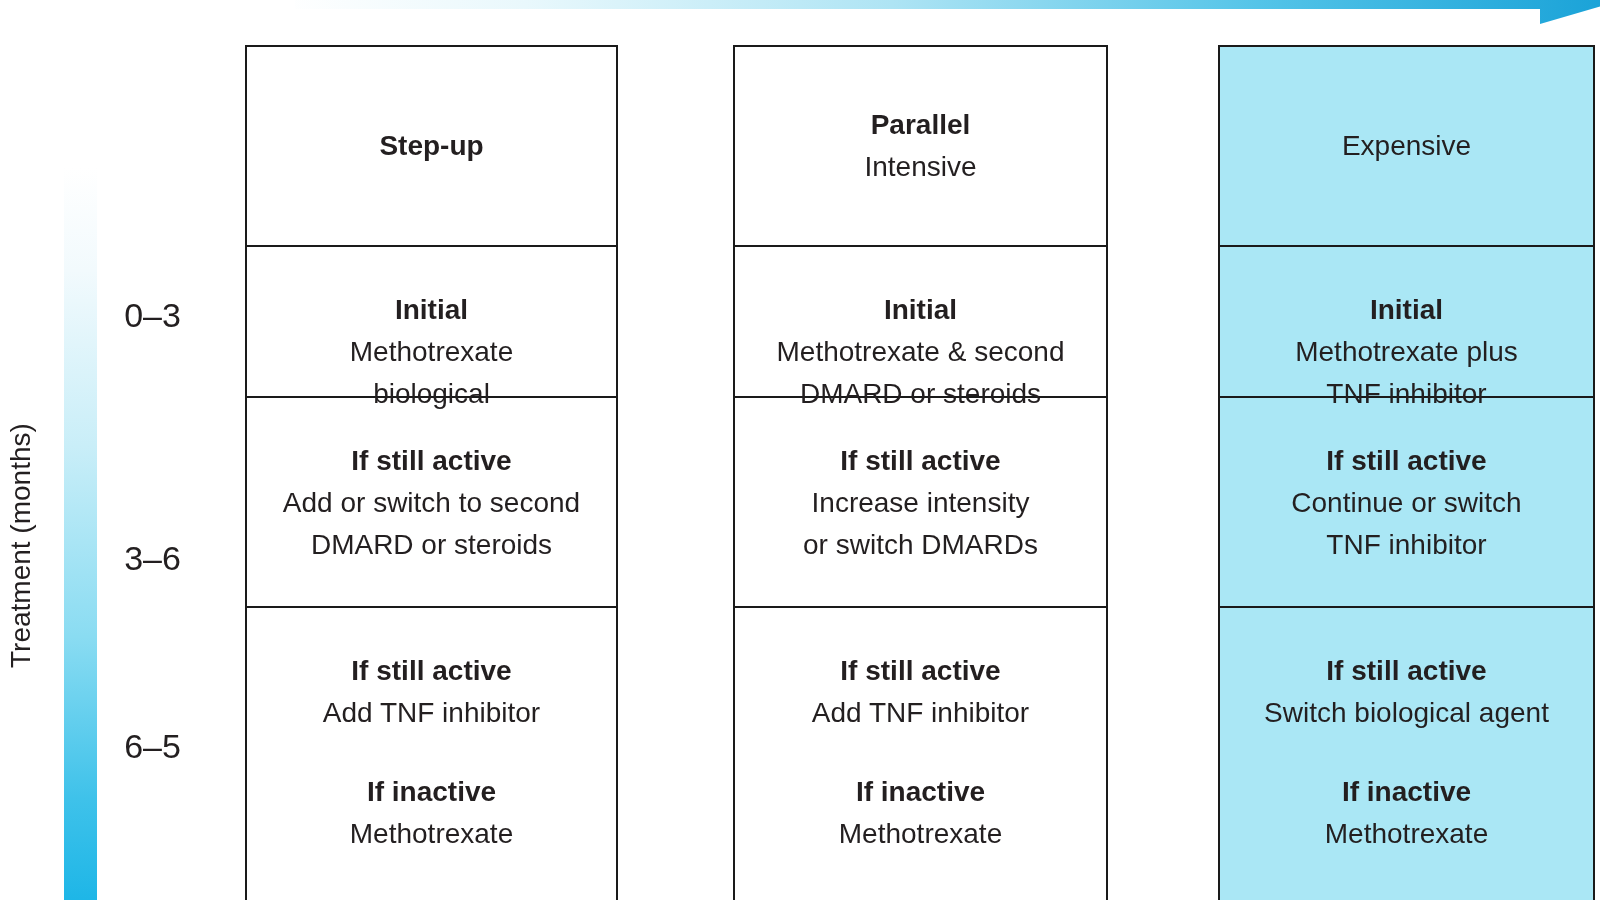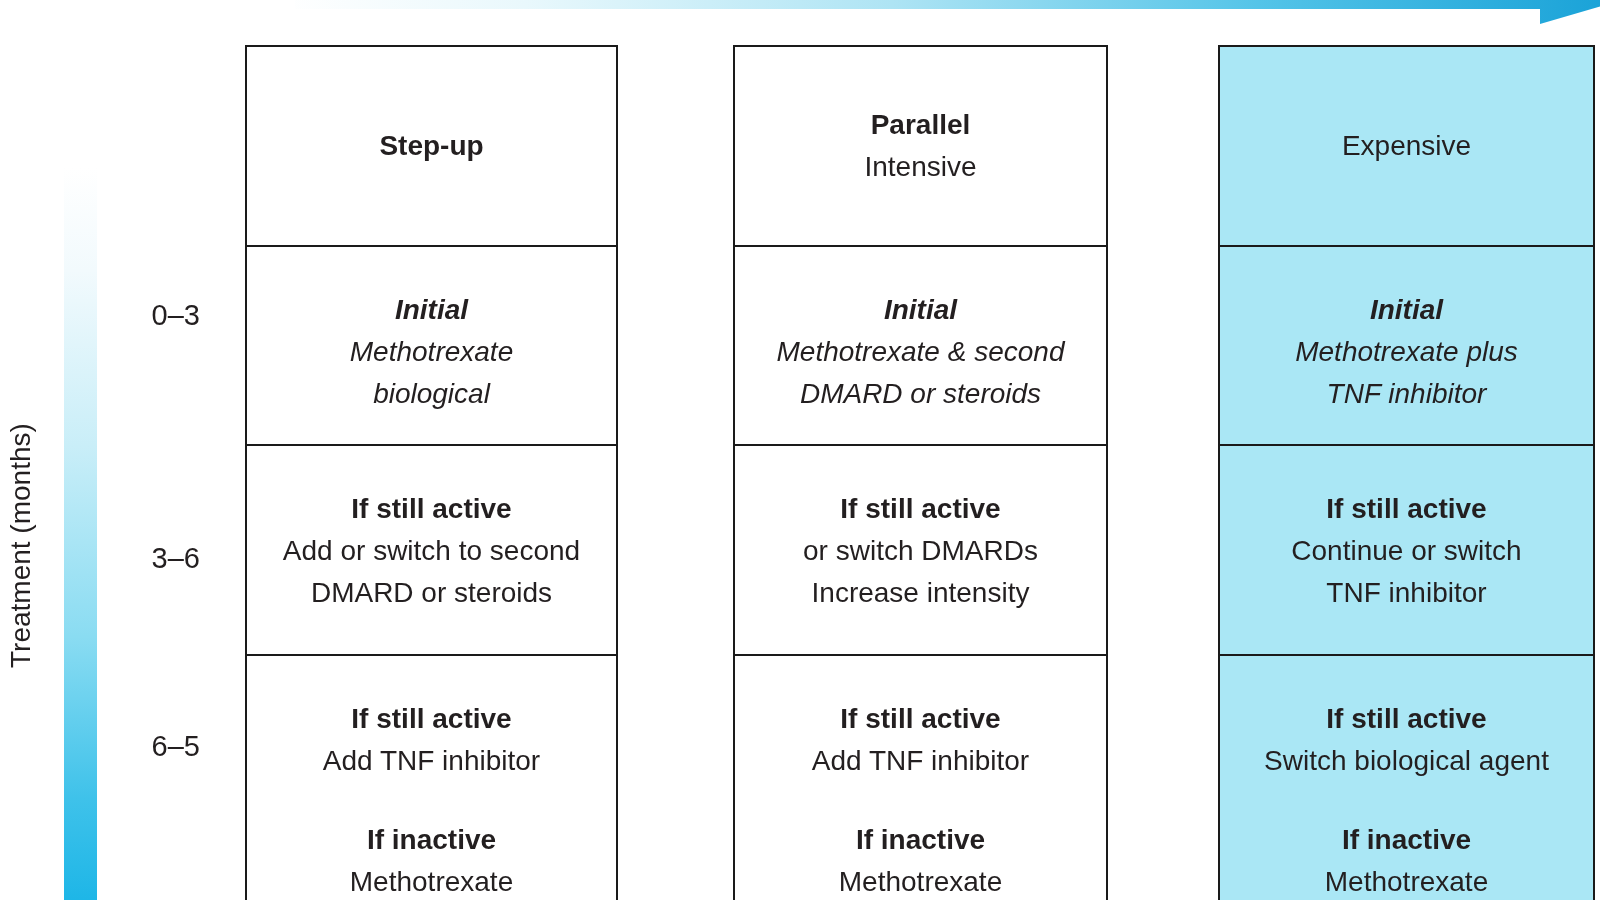--- a/index.html
+++ b/index.html
@@ -22,42 +22,42 @@
 
   
   .axis-label{
     position:absolute;left:4px;top:668px;
     transform:rotate(-90deg);transform-origin:0 0;
     font-size:28px;line-height:34px;white-space:nowrap;
   }
 
   
   .time-label{
-    position:absolute;left:105px;width:95px;text-align:right;
-    font-size:29px;line-height:36px;
+    position:absolute;left:105px;width:95px;text-align:center;
+    font-size:34px;line-height:36px;
   }
   .tl-0{top:297px;} .tl-1{top:493px;margin-top:47px;} .tl-2{top:728px;}
 
   
   .col{
     position:absolute;top:45px;height:875px;box-sizing:border-box;
     border:2px solid var(--border,#1a1a1a);background:#ffffff;
   }
   .col-1{left:245px;width:373px;}
   .col-2{left:733px;width:375px;}
   .col-3{left:1218px;width:377px;}
   .col.highlight{background:var(--highlight,#aae7f5);}
 
   .box-header{
     height:200px;box-sizing:border-box;border-bottom:2px solid var(--border,#1a1a1a);
     display:flex;flex-direction:column;justify-content:center;align-items:center;
     text-align:center;
   }
   .row{box-sizing:border-box;text-align:center;padding-top:42px;}
-  .row-1{height:199px;border-bottom:2px solid var(--border,#1a1a1a);font-style:italic;}
+  .row-1{height:151px;border-bottom:2px solid var(--border,#1a1a1a);}
   .row-2{height:210px;border-bottom:2px solid var(--border,#1a1a1a);}
   .row-3{height:288px;}
   .block-b{margin-top:37px;}
 
   .t{font-size:28px;line-height:42px;}
   .b{font-weight:700;}
 </style>
 </head>
 <body>
 
@@ -113,22 +113,22 @@
       <div class="t b">Parallel</div>
       <div class="t">Intensive</div>
     </div>
     <div class="row row-1">
       <div class="t b">Initial</div>
       <div class="t">Methotrexate &amp; second</div>
       <div class="t">DMARD or steroids</div>
     </div>
     <div class="row row-2">
       <div class="t b">If still active</div>
+      <div class="t">Increase intensity</div>
       <div class="t">or switch DMARDs</div>
-      <div class="t">Increase intensity</div>
     </div>
     <div class="row row-3">
       <div class="t b">If still active</div>
       <div class="t">Add TNF inhibitor</div>
       <div class="block-b">
         <div class="t b">If inactive</div>
         <div class="t">Methotrexate</div>
       </div>
     </div>
   </div>

